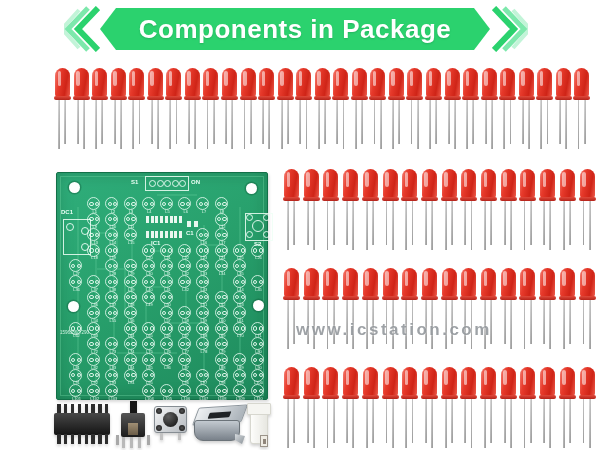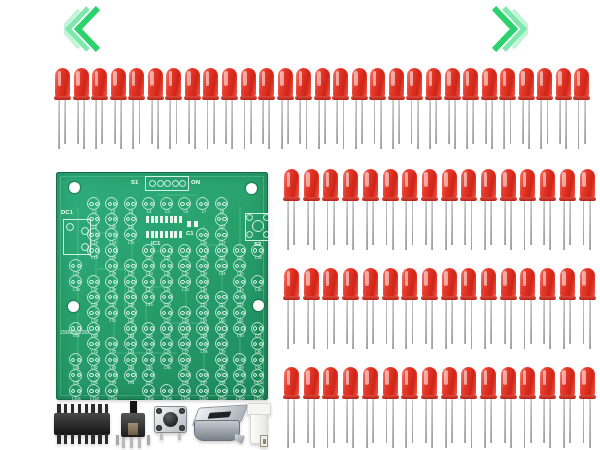--- a/index.html
+++ b/index.html
@@ -101,20 +101,23 @@
 </head>
 <body>
 
 <div class="stage">
 
   <svg class="chev left" width="36" height="46" viewBox="0 0 36 46">
     <polyline points="15,4 -2,23 15,42" stroke="#c2f4d8" stroke-width="4" fill="none"></polyline>
     <polyline points="24,2 4,23 24,44" stroke="#7de8ac" stroke-width="5" fill="none"></polyline>
     <polyline points="34,2 14,23 34,44" stroke="#2bd26e" stroke-width="6" fill="none"></polyline>
   </svg>
+  <div class="banner-body">
+    <span class="banner-title">Components in Package</span>
+  </div>
   <svg class="chev right" width="36" height="46" viewBox="0 0 36 46">
     <polyline points="21,4 38,23 21,42" stroke="#c2f4d8" stroke-width="4" fill="none"></polyline>
     <polyline points="12,2 32,23 12,44" stroke="#7de8ac" stroke-width="5" fill="none"></polyline>
     <polyline points="2,2 22,23 2,44" stroke="#2bd26e" stroke-width="6" fill="none"></polyline>
   </svg>
 
   <div>
       <div class="led" style="left: 54px; top: 68px;">
         <div class="dome">
           <div class="dome-hl"></div>
@@ -1357,20 +1360,21 @@
           <div class="lbl">L109</div>
         </div>
         <div class="fp" style="left: 194px; top: 211.2px;">
           <div class="pad" style="left: 1.3px;"></div>
           <div class="pad" style="left: 6.8px;"></div>
           <div class="lbl">L110</div>
         </div>
       </div>
   </div>
 
+  <div class="wm-small">www.icstation.com</div>
 
   <div class="part ic-chip">
     <div class="ic-pins" style="top:1px"></div>
     <div class="ic-body"></div>
     <div class="ic-pins" style="top:31px"></div>
   </div>
 
   <div class="part sw">
     <div class="sw-actuator"></div>
     <div class="sw-body"></div>

